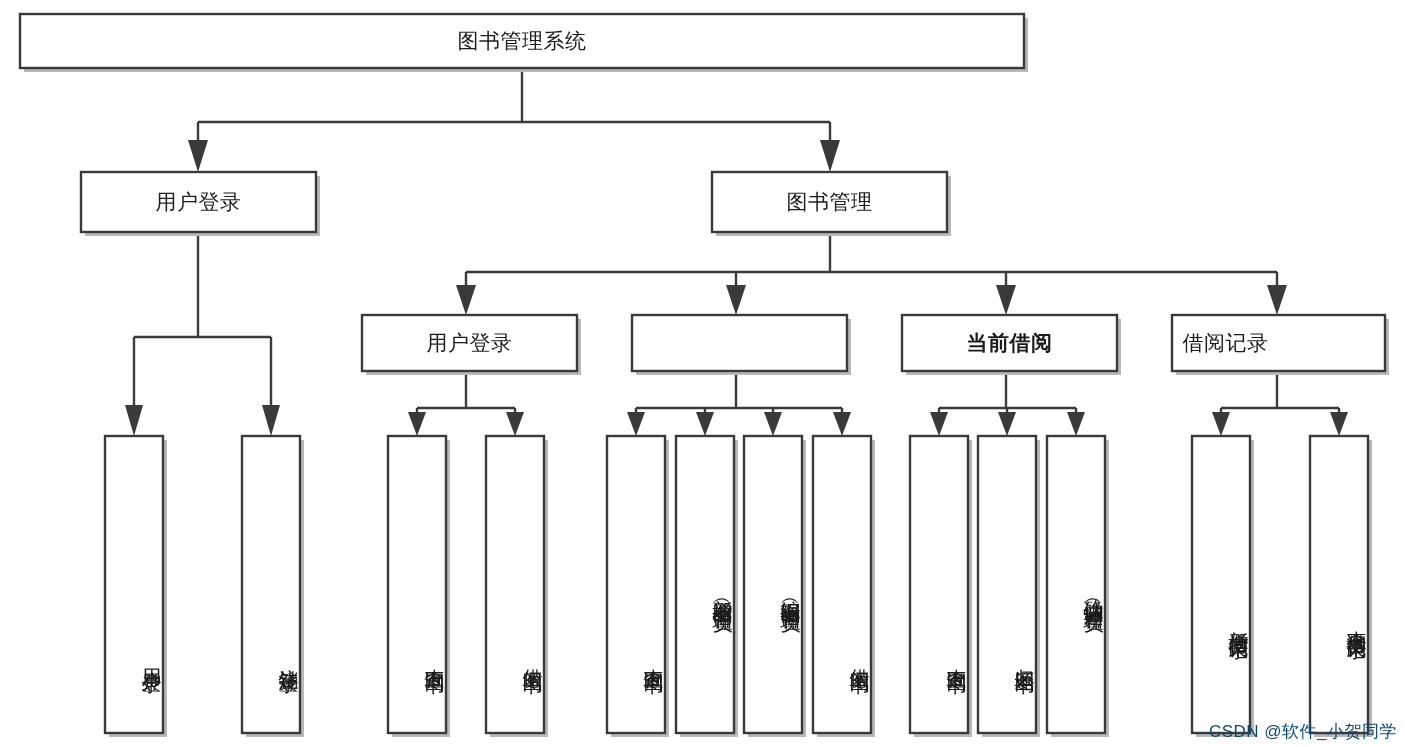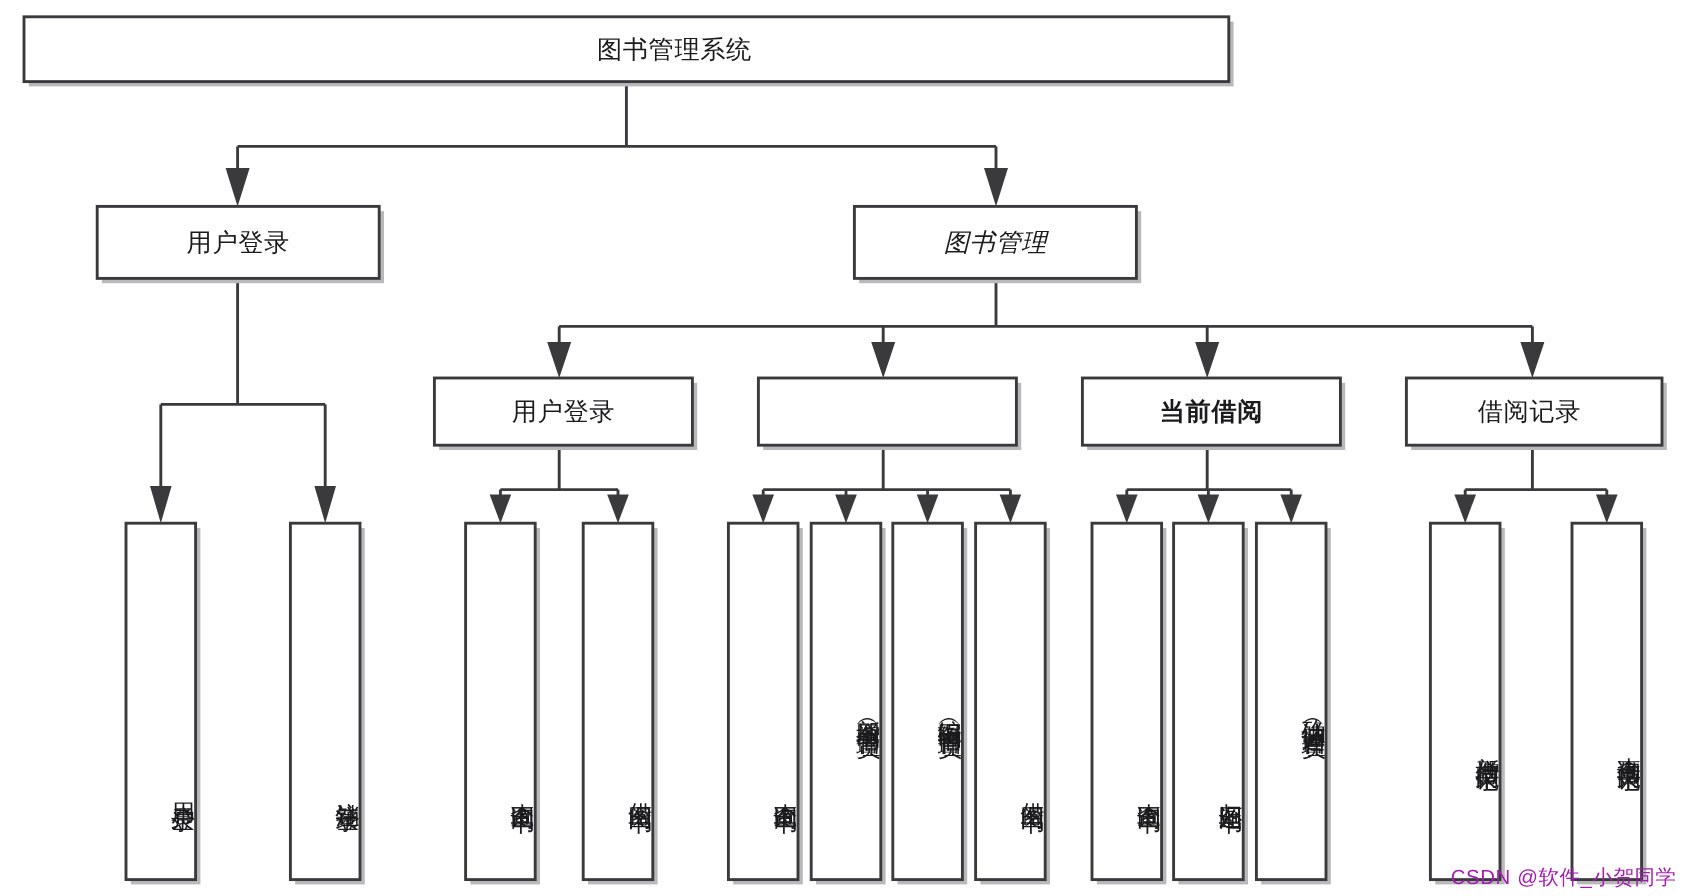--- a/index.html
+++ b/index.html
@@ -66,21 +66,21 @@
     writing-mode: vertical-rl;
     text-orientation: upright;
     letter-spacing: 2px;
     pointer-events: none;
   }
   .watermark {
     position: absolute;
     right: 8px;
     bottom: 4px;
     font-size: 17px;
-    color: #a21caf;
+    color: #0c4a6e;
     letter-spacing: 0.5px;
     white-space: nowrap;
     pointer-events: none;
   }
 </style>
 </head>
 <body>
 
 <div id="diagram-root">
 
@@ -213,28 +213,28 @@
     <rect class="node-shadow" x="1051" y="440" width="58" height="297"></rect>
     <rect class="node-box" x="1047" y="436" width="58" height="297"></rect>
 
     <rect class="node-shadow" x="1196" y="440" width="58" height="297"></rect>
     <rect class="node-box" x="1192" y="436" width="58" height="297"></rect>
 
     <rect class="node-shadow" x="1314" y="440" width="58" height="297"></rect>
     <rect class="node-box" x="1310" y="436" width="58" height="297"></rect>
   </svg>
 
-  <div class="node-label-h" style="left:20px; top:14px; width:1004px; height:54px;padding-left:40px;">图书管理系统</div>
+  <div class="node-label-h" style="left:20px; top:14px; width:1004px; height:54px;">图书管理系统</div>
 
   <div class="node-label-h" style="left:81px; top:172px; width:235px; height:60px;">用户登录</div>
-  <div class="node-label-h" style="left:712px; top:172px; width:235px; height:60px;font-style:italic;">图书管理</div>
+  <div class="node-label-h" style="left:712px; top:172px; width:235px; height:60px;">图书管理</div>
 
   <div class="node-label-h" style="left:362px; top:315px; width:215px; height:56px;">用户登录</div>
   <div class="node-label-h" style="left:902px; top:315px; width:215px; height:56px;font-weight:bold;">当前借阅</div>
-  <div class="node-label-h" style="left:1168px; top:315px; width:213px; height:56px;">借阅记录</div>
+  <div class="node-label-h" style="left:1119px; top:315px; width:213px; height:56px;">借阅记录</div>
 
   <div class="node-label-v" style="left:105px; top:436px; width:58px; height:297px; padding-top:72px;">用户登录</div>
   <div class="node-label-v" style="left:242px; top:436px; width:58px; height:297px; padding-top:72px;">注销登录</div>
   <div class="node-label-v" style="left:388px; top:436px; width:58px; height:297px; padding-top:72px;">查询图书</div>
   <div class="node-label-v" style="left:486px; top:436px; width:58px; height:297px; padding-top:72px;">借阅图书</div>
   <div class="node-label-v" style="left:607px; top:436px; width:58px; height:297px; padding-top:72px;">查询图书</div>
   <div class="node-label-v" style="left:676px; top:436px; width:58px; height:297px; padding-top:8px;">新增图书（管理员）</div>
   <div class="node-label-v" style="left:744px; top:436px; width:58px; height:297px; padding-top:8px;">编辑图书（管理员）</div>
   <div class="node-label-v" style="left:813px; top:436px; width:58px; height:297px; padding-top:72px;">借阅图书</div>
   <div class="node-label-v" style="left:910px; top:436px; width:58px; height:297px; padding-top:72px;">查询图书</div>

